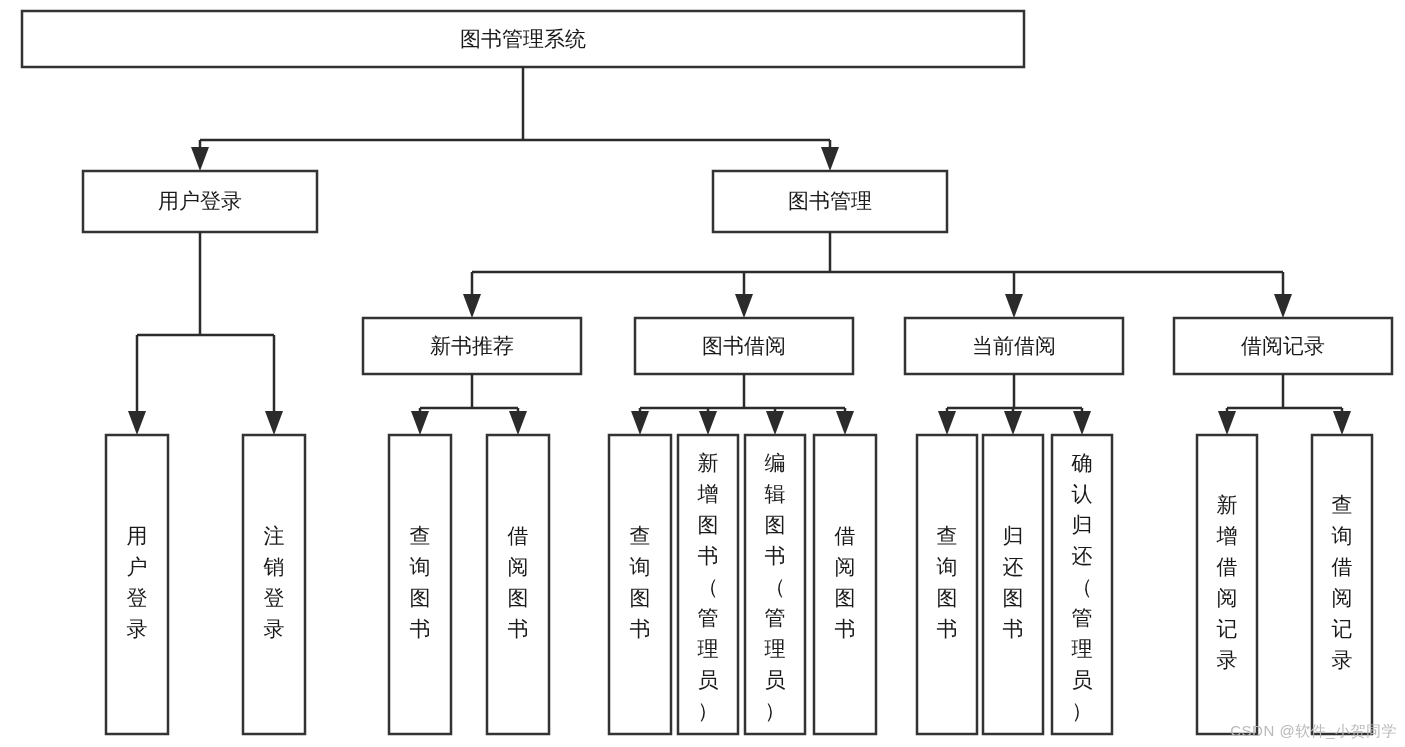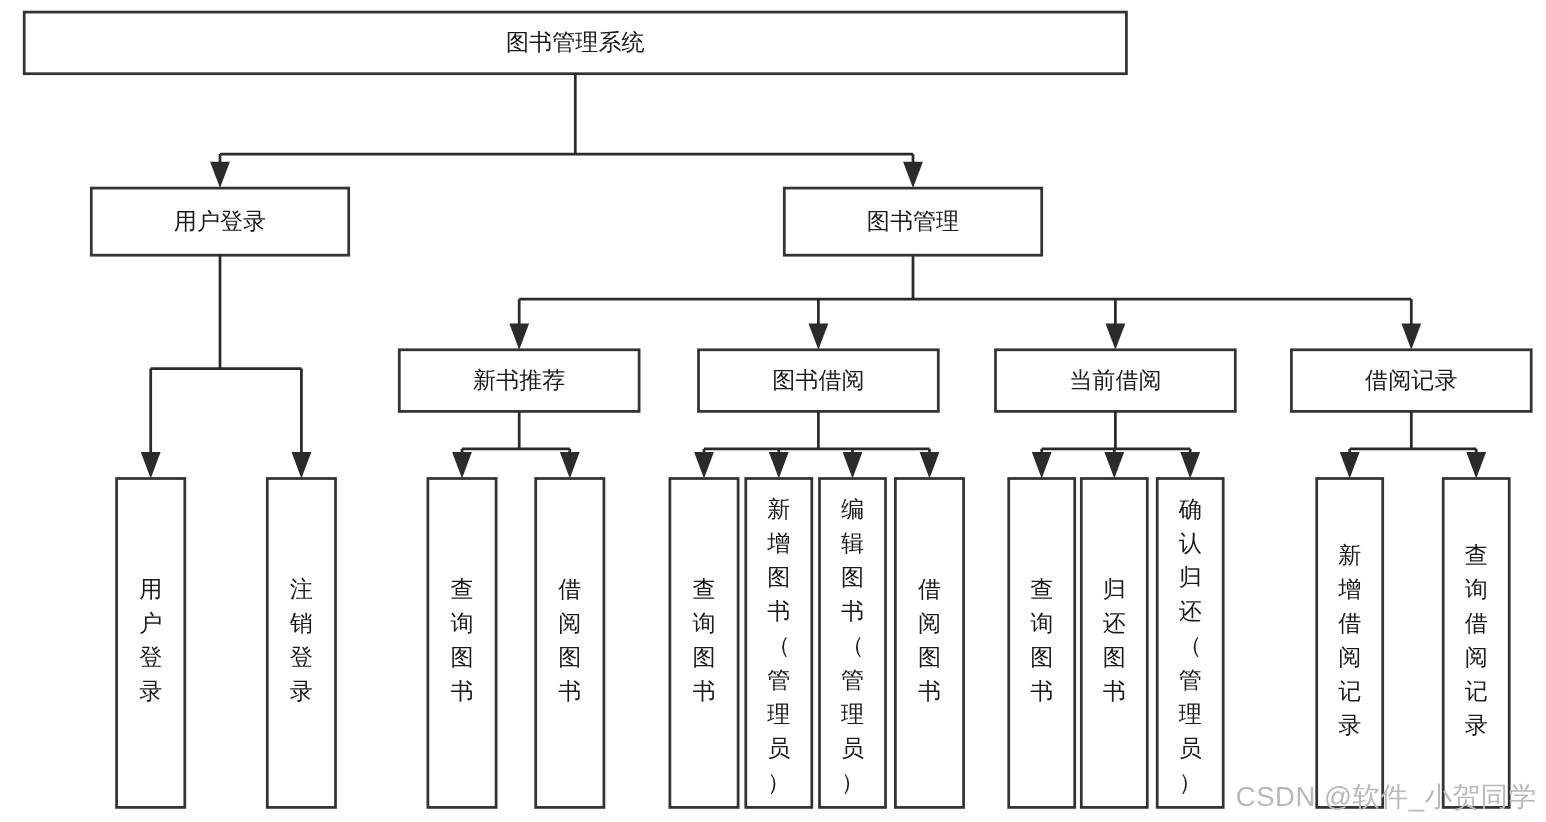--- a/index.html
+++ b/index.html
@@ -54,21 +54,21 @@
   }
   .arrow-head {
     fill: #2b2b2b;
     stroke: none;
   }
   .watermark {
     position: absolute;
     right: 8px;
     bottom: 6px;
     font-family: "Liberation Sans", "DejaVu Sans", sans-serif;
-    font-size: 25px;
+    font-size: 15px;
     color: #b9b9b9;
     letter-spacing: 0.5px;
     white-space: nowrap;
     pointer-events: none;
   }
 </style>
 </head>
 <body>
 
 <div id="diagram-root">

